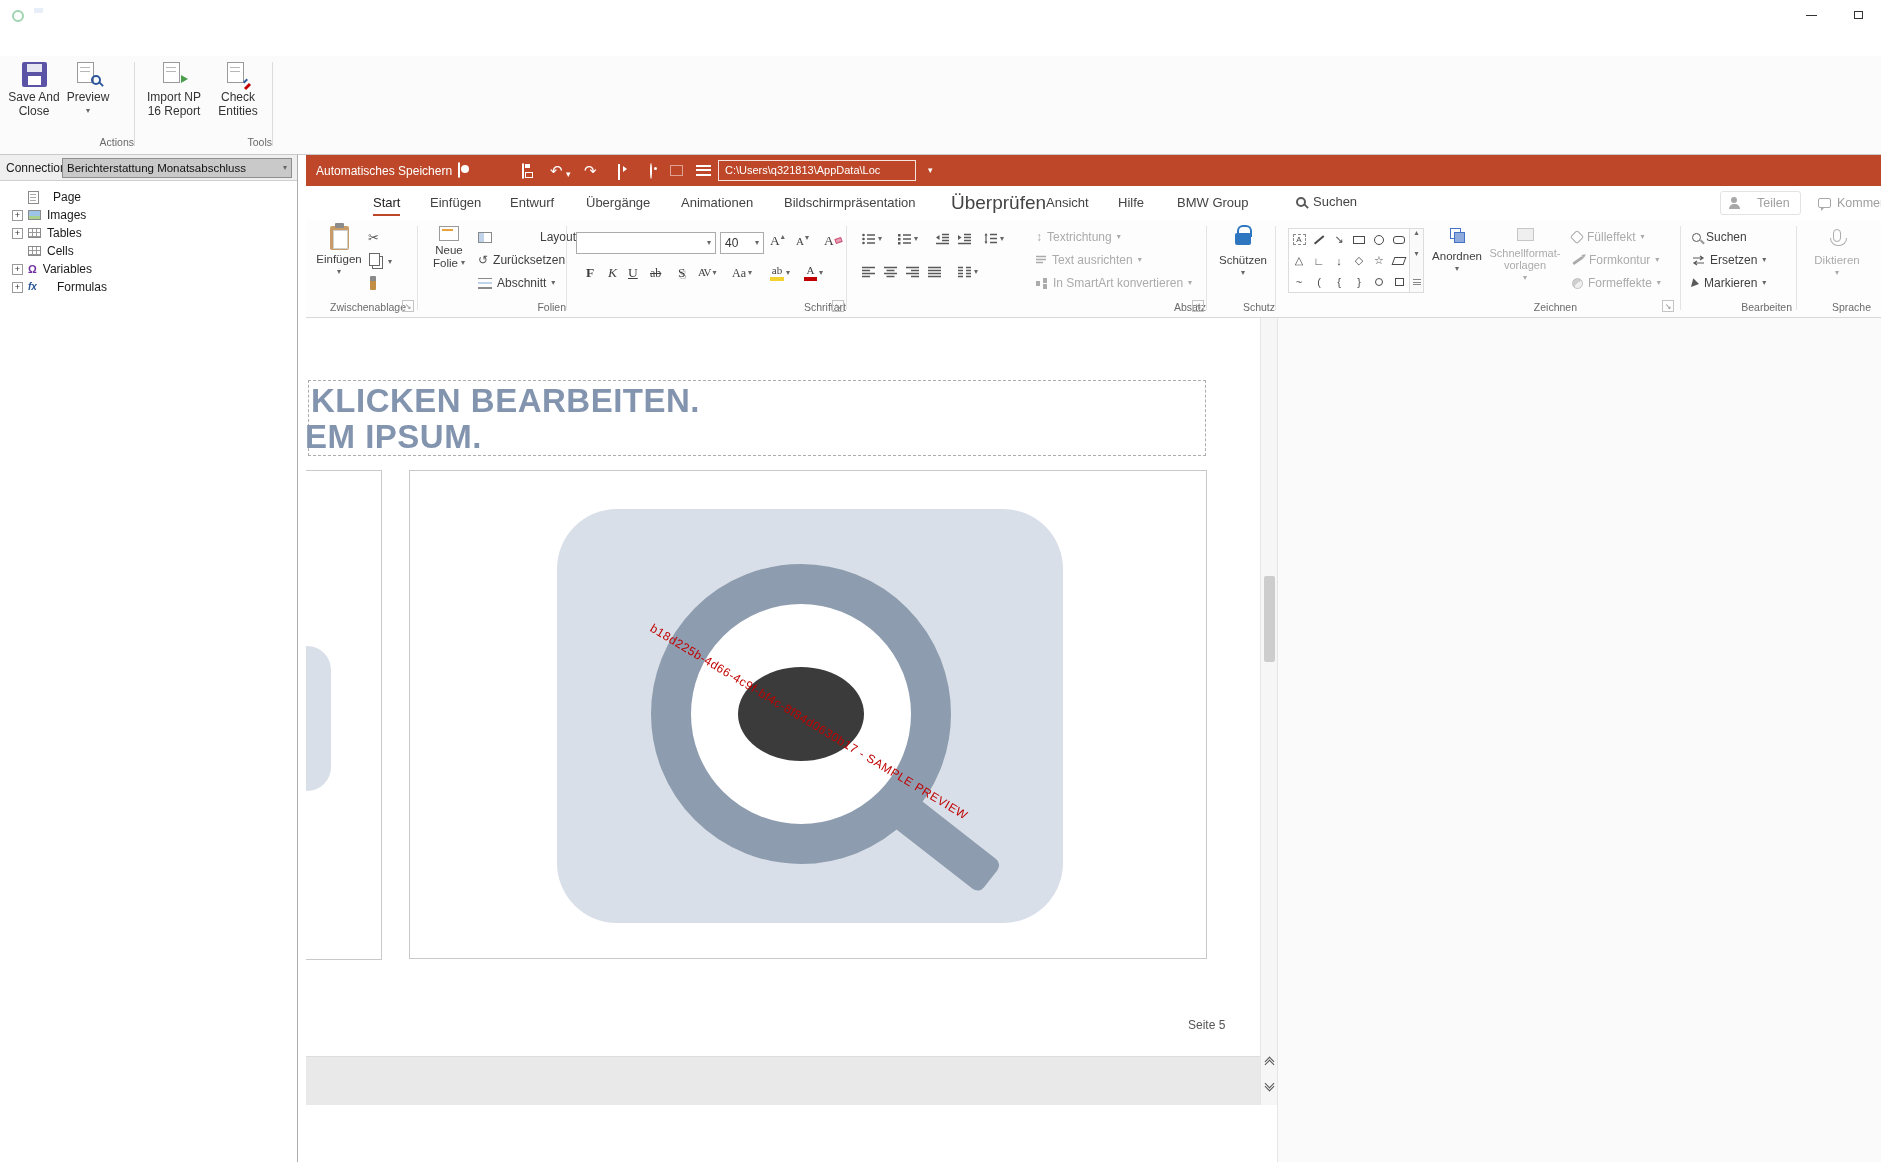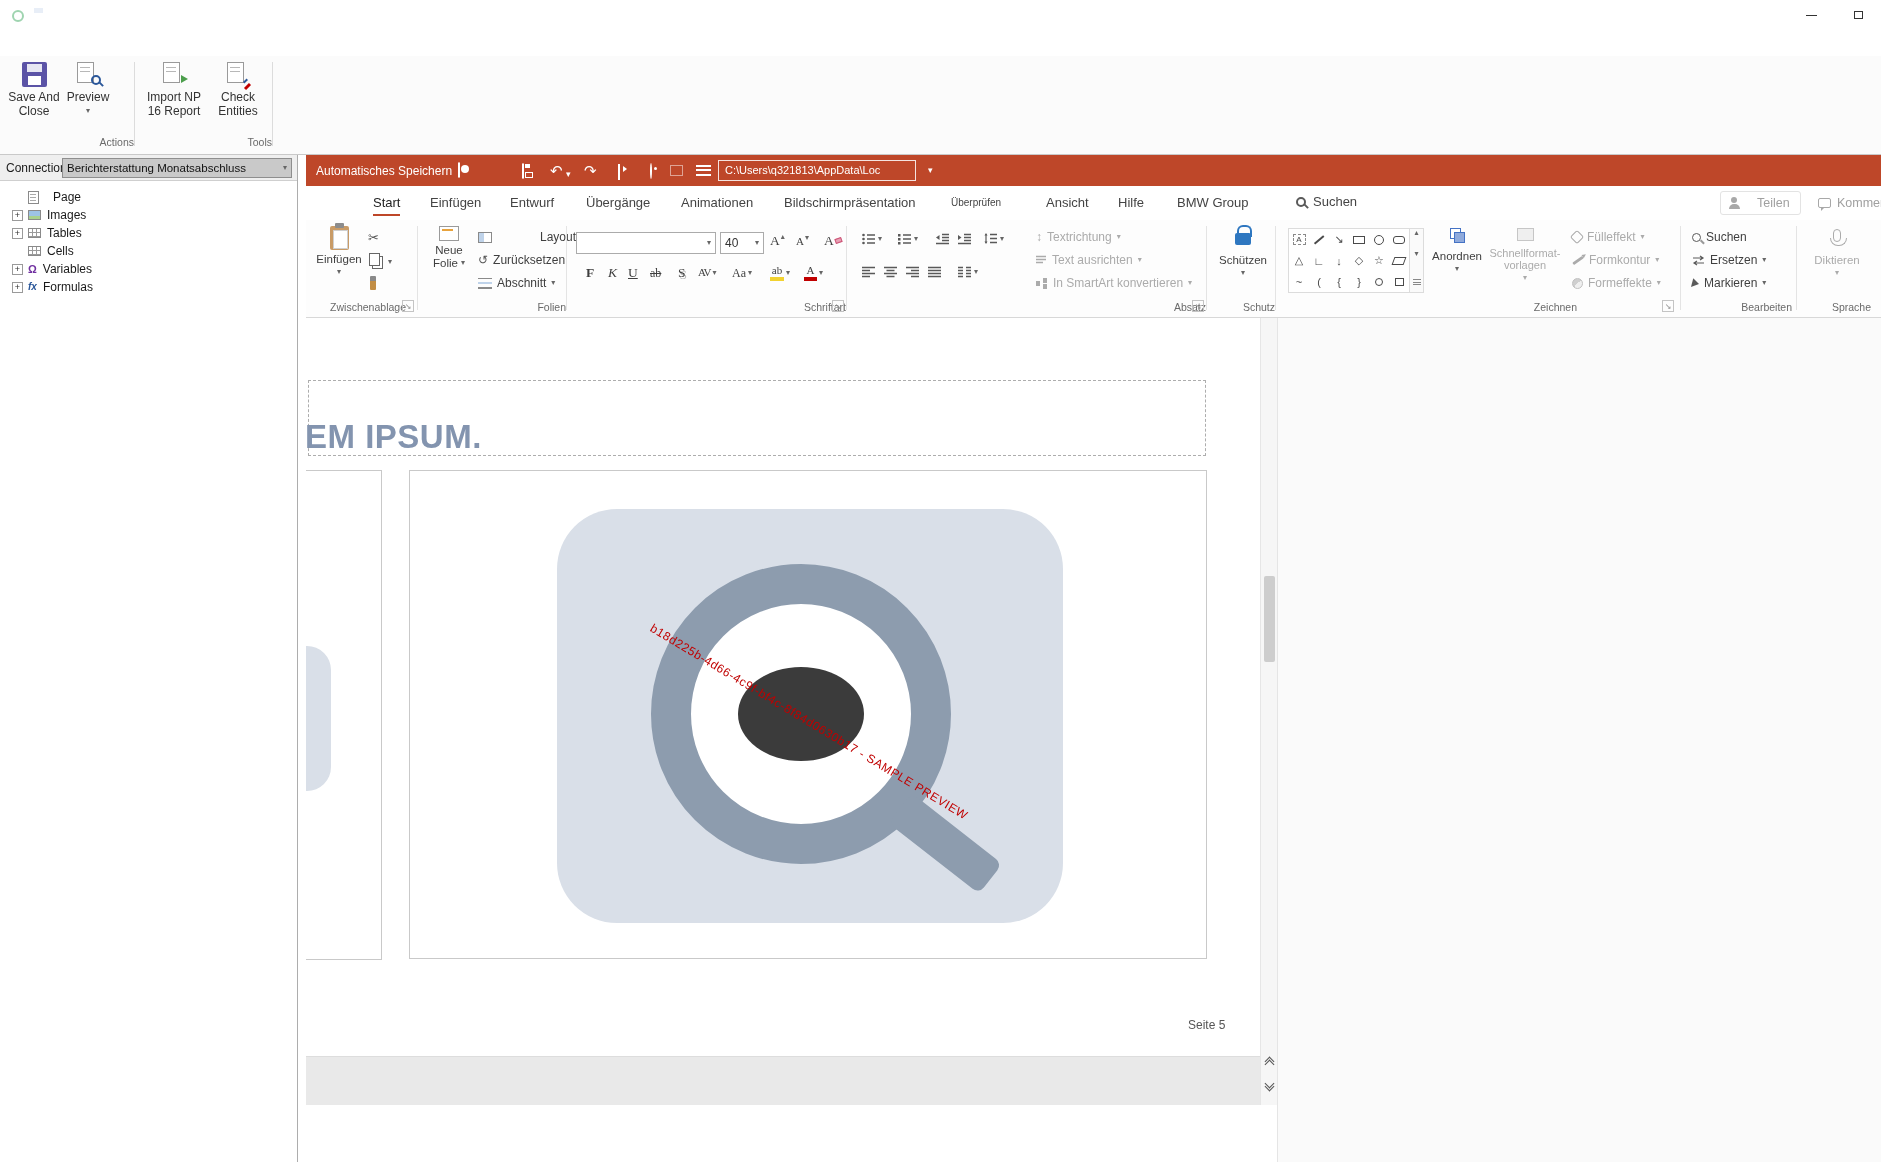--- a/index.html
+++ b/index.html
@@ -219,21 +219,21 @@
           <span class="expander">+</span>
         <span style="width:5px;"></span>
           <span class="ti-var">Ω</span>
         <span style="margin-left:6px;">Variables</span>
       </div>
       <div class="trow" style="top:97px;">
         <span style="width:12px;"></span>
           <span class="expander">+</span>
         <span style="width:5px;"></span>
           <span class="ti-fx">fx</span>
-        <span style="margin-left:6px;">Formulas</span>
+        <span style="margin-left:20px;">Formulas</span>
       </div>
     </div>
 
   </div>
 
   <div class="ab" style="left:306px;top:155px;width:1575px;height:31px;background:#BE4729;">
     <span class="ab" style="left:10px;top:9px;font-size:12px;color:#fff;">Automatisches Speichern</span>
     <span class="ab toggle" style="left:152px;top:8px;"></span>
     <span class="ab ic-floppy-w" style="left:214px;top:9px;"></span>
     <span class="ab wglyph" style="left:244px;top:8px;">↶</span>
@@ -247,21 +247,21 @@
     <span class="ab cvw" style="left:622px;top:11px;">▾</span>
   </div>
 
   <div class="ab" style="left:306px;top:186px;width:1575px;height:34px;background:#fff;">
     <span class="ab" style="left:67px;top:4px;height:26px;line-height:26px;font-size:13px;color:#222;border-bottom:2.5px solid #BE4729;">Start</span>
     <span class="ab" style="left:124px;top:4px;height:26px;line-height:26px;font-size:13px;color:#444;">Einfügen</span>
     <span class="ab" style="left:204px;top:4px;height:26px;line-height:26px;font-size:13px;color:#444;">Entwurf</span>
     <span class="ab" style="left:280px;top:4px;height:26px;line-height:26px;font-size:13px;color:#444;">Übergänge</span>
     <span class="ab" style="left:375px;top:4px;height:26px;line-height:26px;font-size:13px;color:#444;">Animationen</span>
     <span class="ab" style="left:478px;top:4px;height:26px;line-height:26px;font-size:13px;color:#444;">Bildschirmpräsentation</span>
-    <span class="ab" style="left:645px;top:4px;height:26px;line-height:26px;font-size:10px;color:#444;">Überprüfen</span>
+    <span class="ab" style="left:645px;top:4px;height:26px;line-height:26px;font-size:19px;color:#444;">Überprüfen</span>
     <span class="ab" style="left:740px;top:4px;height:26px;line-height:26px;font-size:13px;color:#444;">Ansicht</span>
     <span class="ab" style="left:812px;top:4px;height:26px;line-height:26px;font-size:13px;color:#444;">Hilfe</span>
     <span class="ab" style="left:871px;top:4px;height:26px;line-height:26px;font-size:13px;color:#444;">BMW Group</span>
     <div class="ab r" style="left:990px;top:8px;gap:7px;">
       <span class="mag dk"></span>
       <span style="font-size:13px;color:#444;">Suchen</span>
     </div>
     <div class="ab r" style="left:1414px;top:5px;height:24px;border:1px solid #E3E3E3;border-radius:3px;padding:0 10px;gap:6px;">
       <span class="ic-person"></span>
       <span style="font-size:12.5px;color:#A0A0A0;margin-left:8px;">Teilen</span>
@@ -553,20 +553,21 @@
       <span class="ic-mic"></span>
       <span style="font-size:11.5px;color:#ABABAB;margin-top:4px;">Diktieren</span>
       <span class="cvg">▾</span>
     </div>
     <div class="glabel" style="left:1500px;top:81px;width:65px;">Sprache</div>
   </div>
 
   <div class="ab" style="left:306px;top:318px;width:954px;height:738px;background:#fff;overflow:hidden;">
 
     <div class="ab" style="left:2px;top:62px;width:898px;height:76px;border:1px dashed #ADADAD;">
+      <div style="position:absolute;left:2px;top:1px;font-size:33px;font-weight:bold;color:#8394AF;letter-spacing:.5px;white-space:nowrap;">KLICKEN BEARBEITEN.</div>
       <div style="position:absolute;left:-4px;top:37px;font-size:33px;font-weight:bold;color:#8394AF;letter-spacing:.5px;white-space:nowrap;">EM IPSUM.</div>
     </div>
 
     <div class="ab" style="left:-62px;top:152px;width:138px;height:490px;background:#fff;border:1px solid #C9C9C9;">
       <div class="ab" style="left:-30px;top:175px;width:116px;height:145px;background:#D9DFE8;border-radius:0 24px 24px 0;"></div>
     </div>
 
     <div class="ab" style="left:103px;top:152px;width:798px;height:489px;background:#fff;border:1px solid #C9C9C9;">
       <div class="ab" style="left:147px;top:38px;width:506px;height:414px;background:#D9DFE8;border-radius:60px;"></div>
       <div class="ab" style="left:241px;top:93px;width:300px;height:300px;border:40px solid #8D9CAE;border-radius:50%;background:#fff;"></div>

